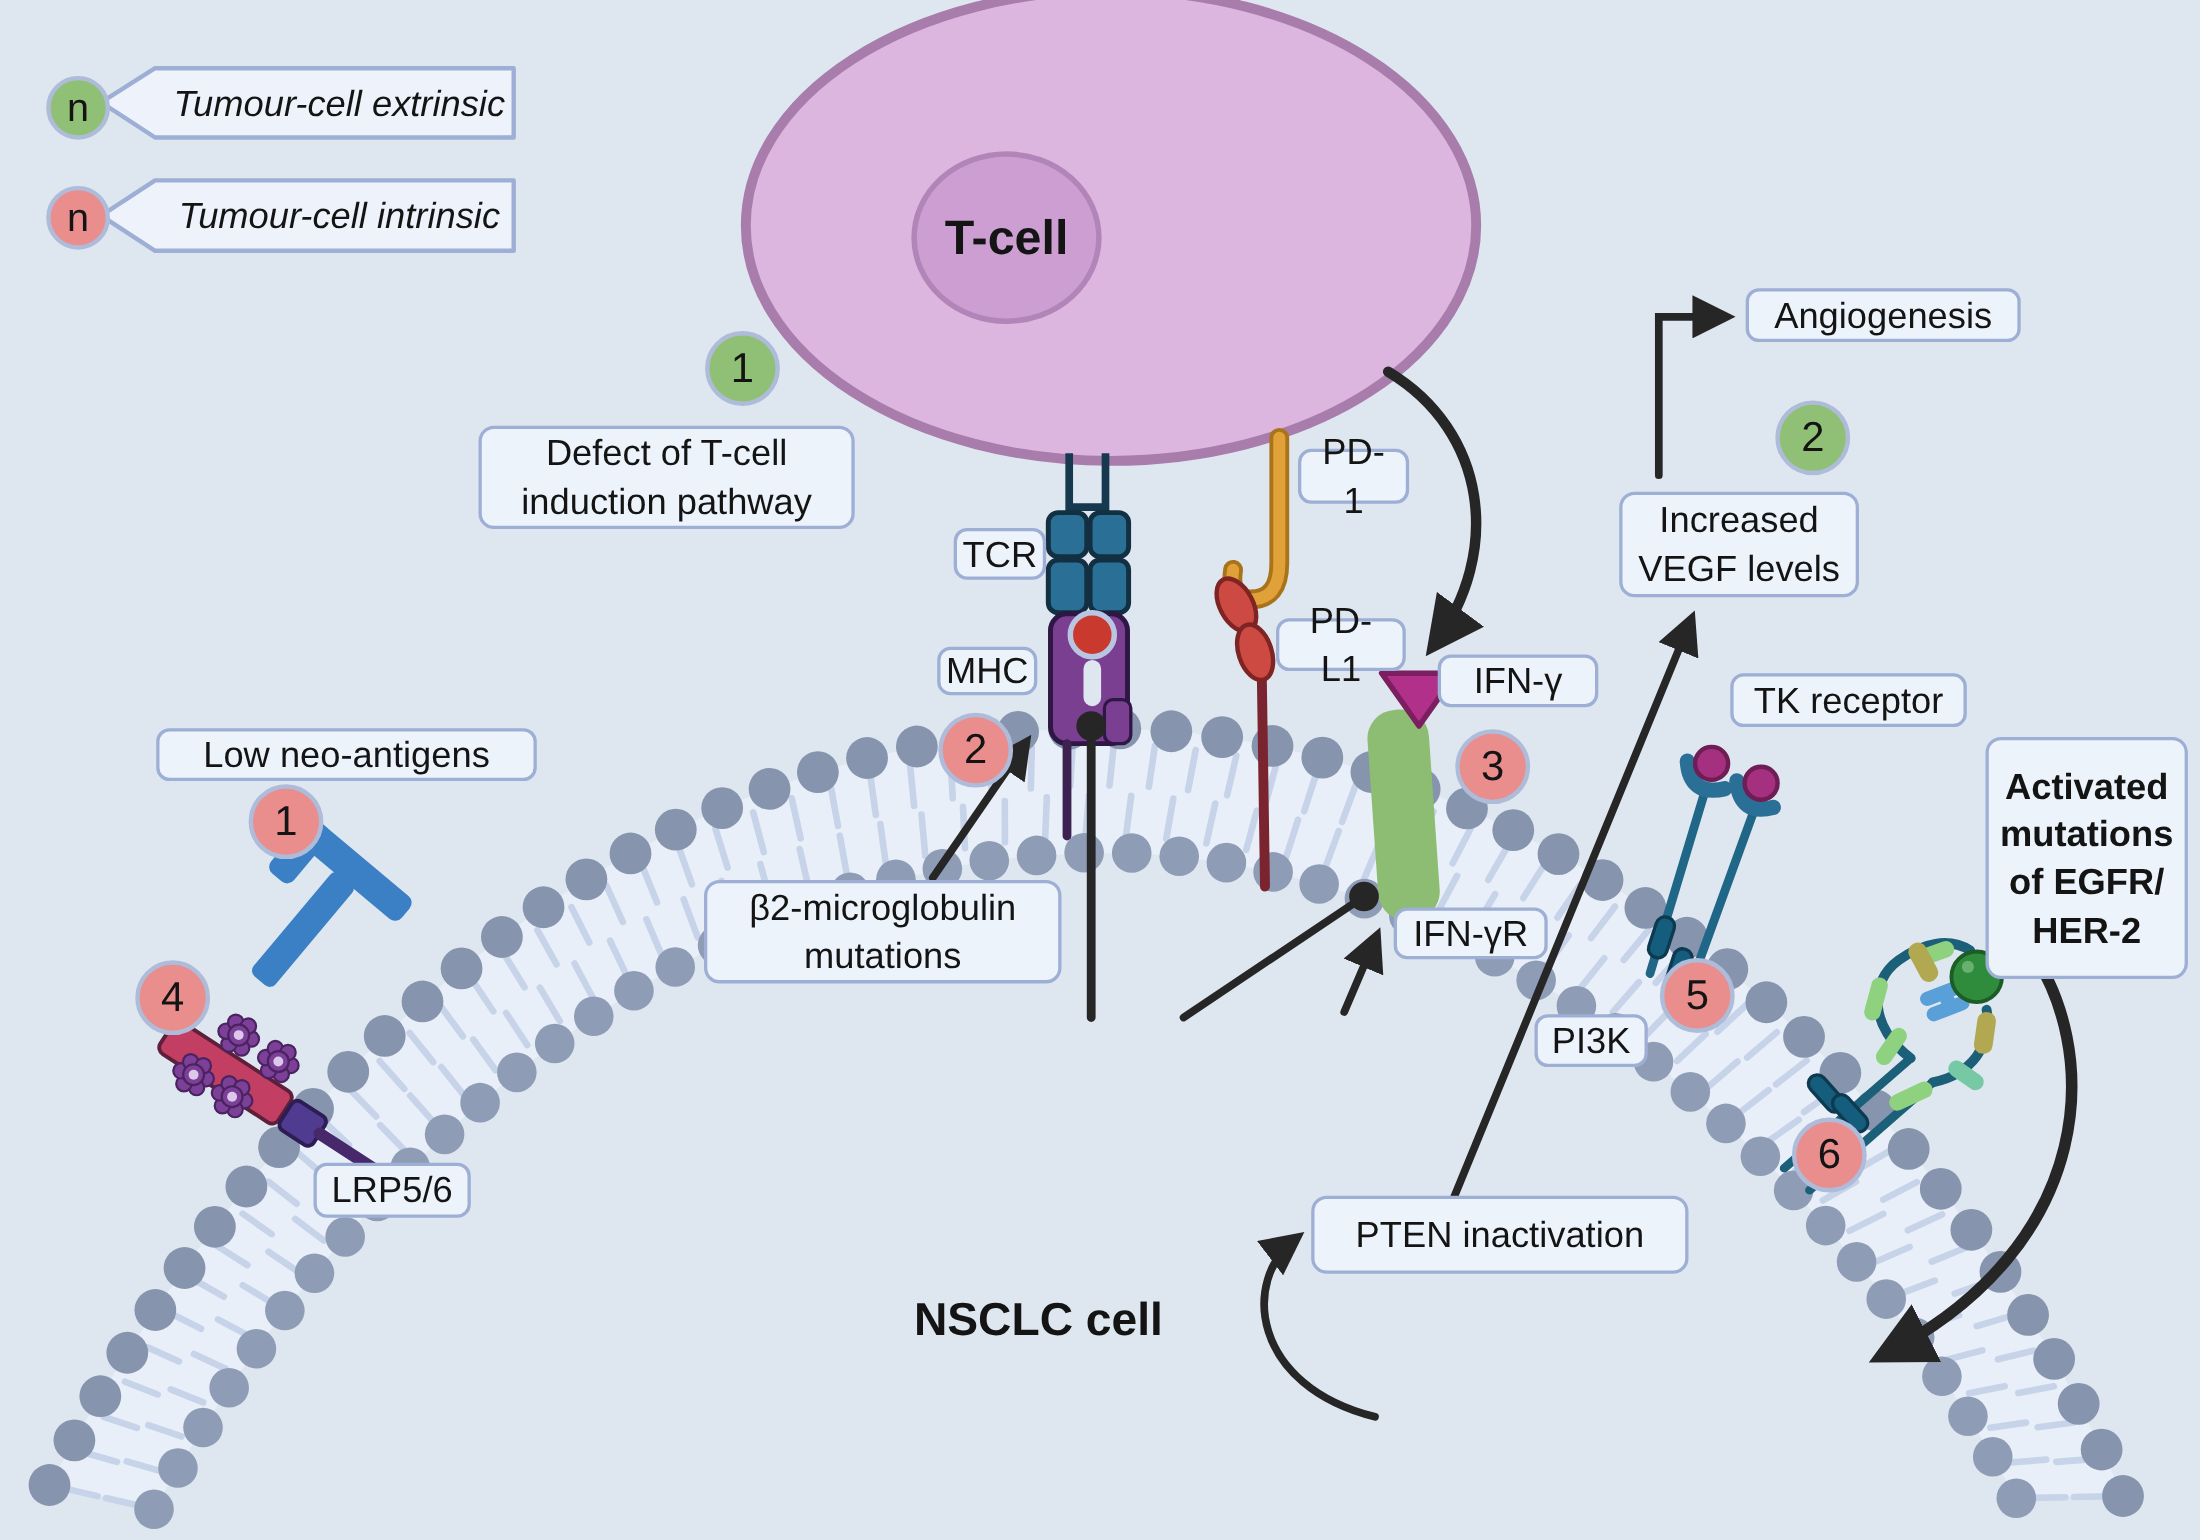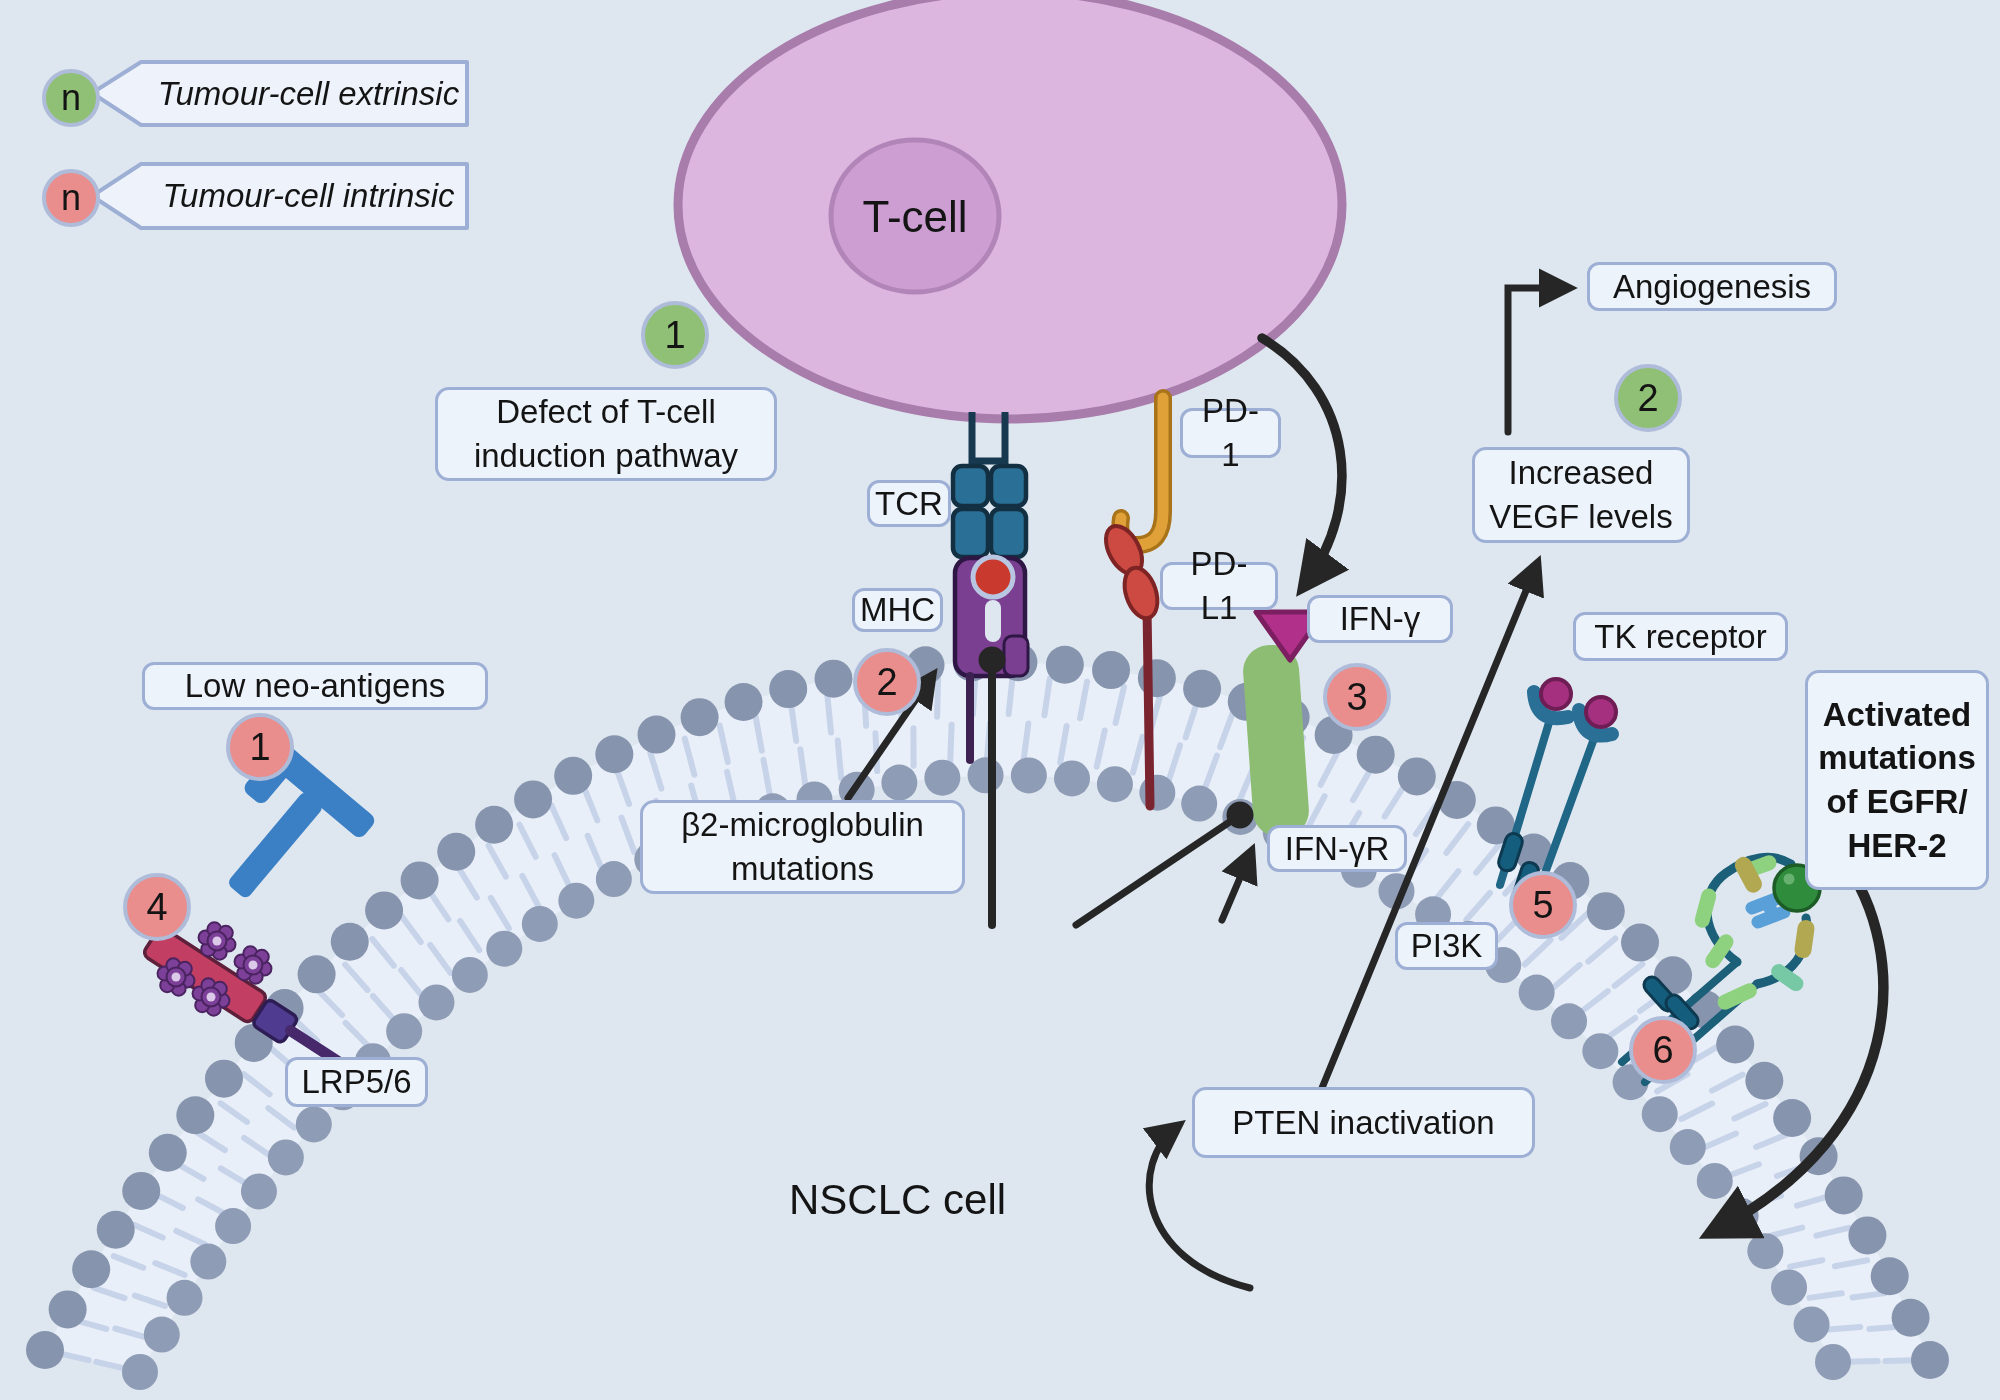--- a/index.html
+++ b/index.html
@@ -20,21 +20,21 @@
   .marker.green{background:#90c075;}
   .marker.red{background:#e98d8d;}
 
   .legend-n{position:absolute;width:58px;height:58px;border-radius:50%;
             border:4.5px solid #aebcda;display:flex;align-items:center;justify-content:center;
             font-size:36px;box-sizing:border-box;}
   .legend-n.green{background:#90c075;}
   .legend-n.red{background:#e98d8d;}
   .legend-text{position:absolute;font-size:33px;display:flex;align-items:center;justify-content:center;font-style:italic;}
 
-  .celltitle{position:absolute;font-weight:normal;font-size:44px;}
+  .celltitle{position:absolute;font-weight:bold;font-size:44px;}
 </style>
 </head>
 <body>
 
 <div id="stage">
 
 <svg id="scene" width="2000" height="1400" viewBox="0 0 2000 1400">
   <defs>
     <marker id="ah" viewBox="0 0 10 10" refX="7.5" refY="5" markerWidth="5.6" markerHeight="5.6" orient="auto-start-reverse">
       <path d="M0 0 L10 5 L0 10 z" fill="#262626"></path>
@@ -427,21 +427,21 @@
       <span>n</span>
     </div>
 <div class="legend-text" style="left:150px;top:62px;width:317px;height:63px;">Tumour-cell extrinsic</div>
 
 <div class="legend-n red" style="left:42px;top:169px;">
       <span>n</span>
     </div>
 <div class="legend-text" style="left:150px;top:164px;width:317px;height:64px;">Tumour-cell intrinsic</div>
 
 <div class="celltitle" style="left:855px;top:192px;width:120px;text-align:center;">T-cell</div>
-<div class="celltitle" style="left:789px;top:1176px;width:240px;font-size:42px;">NSCLC cell</div>
+<div class="celltitle" style="left:824px;top:1176px;width:240px;text-align:center;font-size:42px;">NSCLC cell</div>
 
 <div class="marker green" style="left:641px;top:301px;">
       <span>1</span>
     </div>
 <div class="marker green" style="left:1614px;top:364px;">
       <span>2</span>
     </div>
 <div class="marker red" style="left:226px;top:713px;">
       <span>1</span>
     </div>

